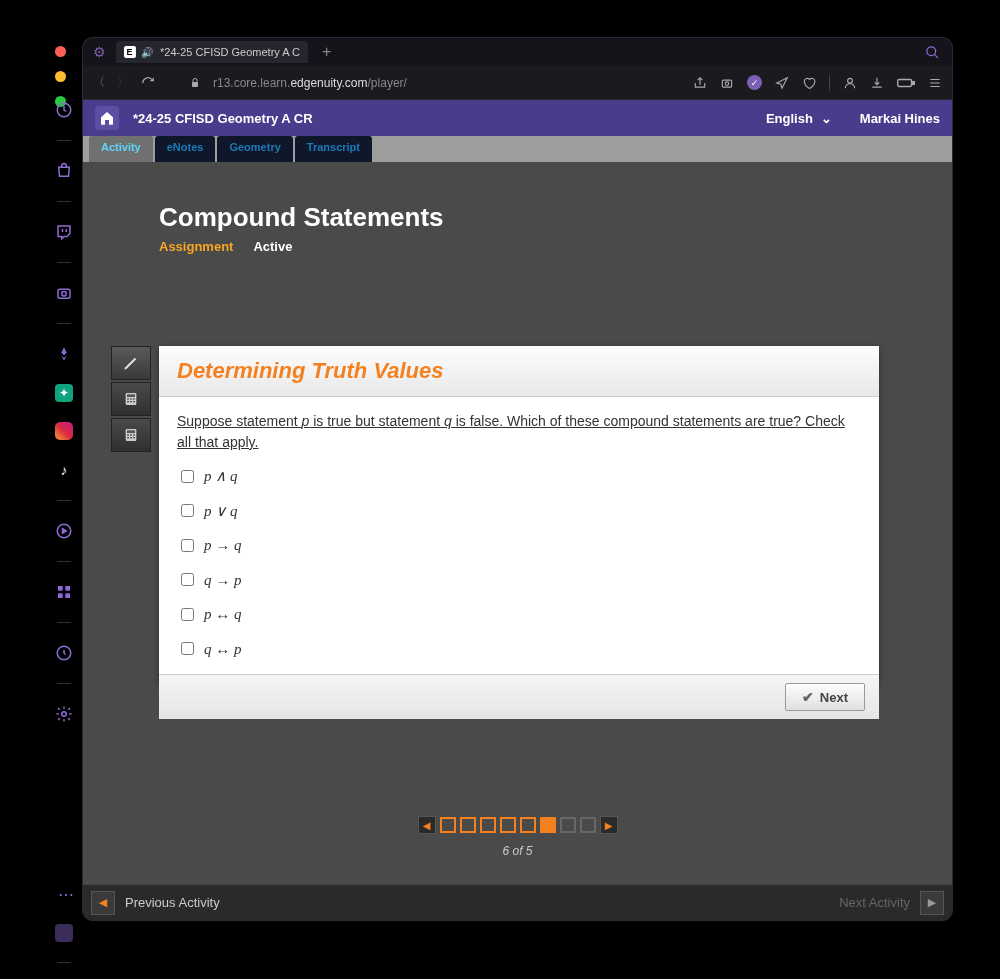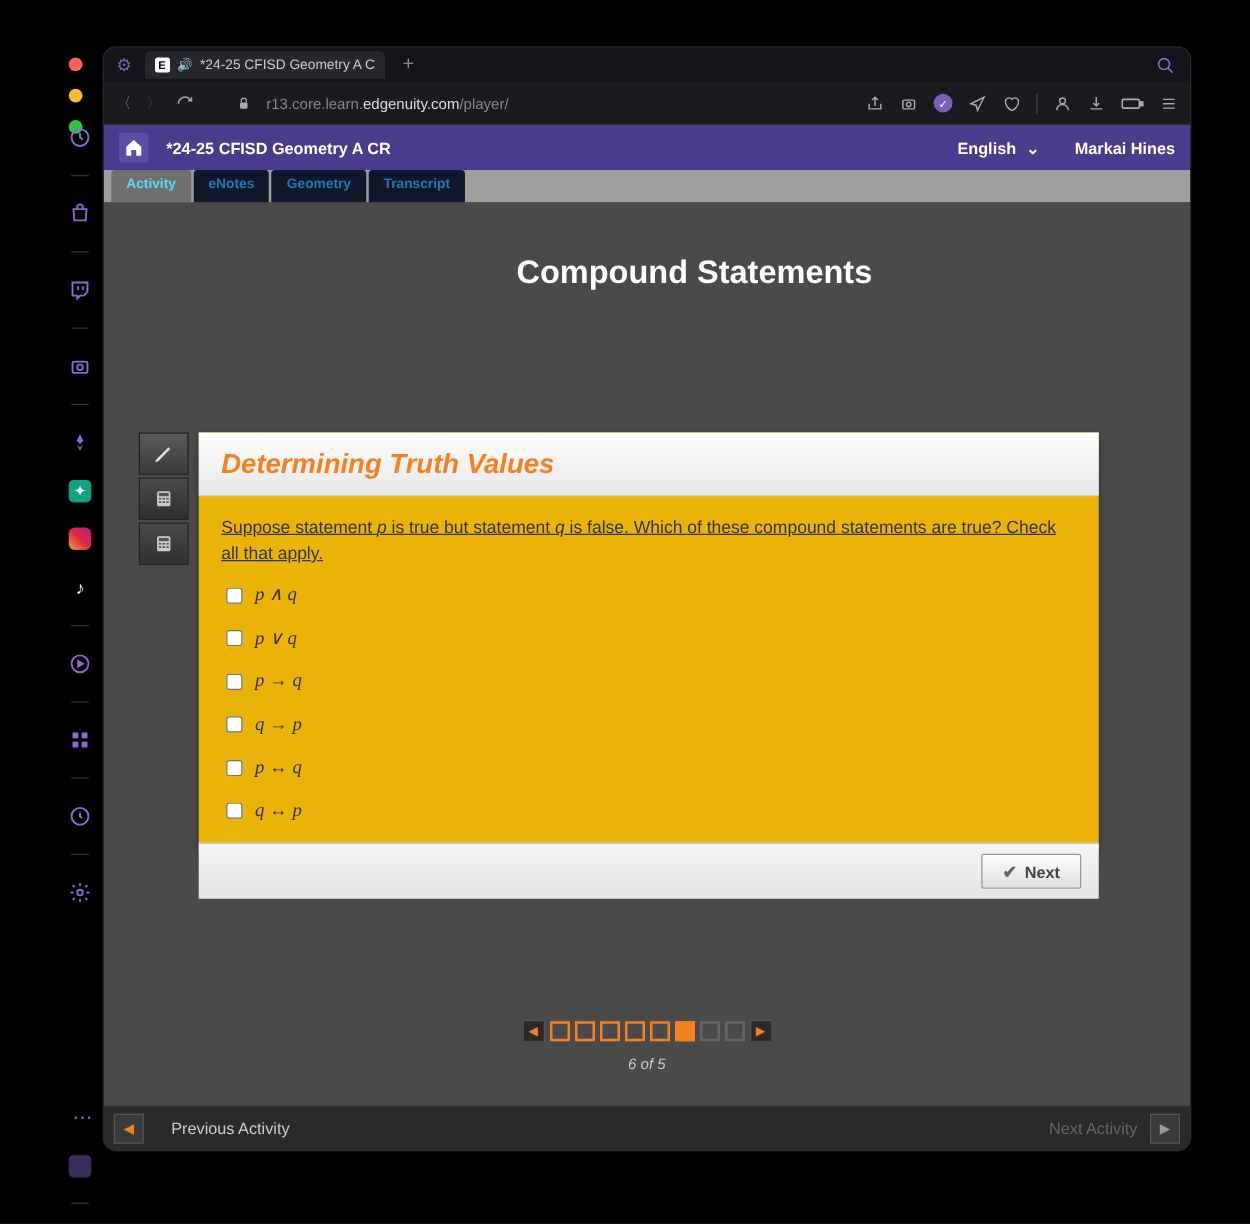--- a/index.html
+++ b/index.html
@@ -96,21 +96,21 @@
     background:#0f172a; padding:5px 12px; color:#1a7bb8; font-weight:bold;
     border-radius:3px 3px 0 0; cursor:pointer;
   }
   .sub-tab.active { background:#707070; color:#5dd6ff; }
 
   
   .content-area {
     flex:1; background:#4a4a4a; position:relative; overflow:hidden;
   }
   .page-heading {
-    padding:40px 0 0 76px; color:#fff;text-align:center;
+    padding:40px 0 0 76px; color:#fff;
   }
   .page-heading h1 { font-size:26px; font-weight:bold; margin-bottom:6px;}
   .sub-heading { display:flex; gap:20px; font-size:13px; }
   .sub-heading .assign { color:#f5a623; font-weight:bold; }
   .sub-heading .active-lbl { color:#fff; font-weight:bold; }
 
   
   .tool-strip {
     position:absolute; left:28px; top:184px; width:40px;
     display:flex; flex-direction:column; gap:2px;
@@ -118,21 +118,21 @@
   .tool-btn {
     width:40px; height:34px; background:linear-gradient(#4a4a4a,#2f2f2f);
     border:1px solid #222; display:flex; align-items:center; justify-content:center;
     color:#ddd; font-size:16px;
   }
   .tool-btn.sel { background:linear-gradient(#5a5a5a,#3a3a3a); }
 
   
   .q-panel {
     position:absolute; left:76px; top:184px; width:720px; height:337px;
-    background:#eab308; display:flex; flex-direction:column;
+    background:#ffffff; display:flex; flex-direction:column;
     box-shadow:0 2px 6px rgba(0,0,0,0.4);
   }
   .q-title-bar {
     background:linear-gradient(#fdfdfd,#e8e8e8);
     padding:12px 18px; border-bottom:1px solid #ccc;
   }
   .q-title-bar h2 { color:#f5801f; font-size:22px; font-weight:bold; font-style:italic;}
   .q-body { flex:1; padding:14px 18px; color:#333; font-size:14px; line-height:1.5;}
   .q-prompt { margin-bottom:12px;text-decoration:underline; }
   .opts { display:flex; flex-direction:column; gap:12px; padding-left:4px;}
@@ -172,21 +172,21 @@
   .bottom-nav {
     height:36px; background:#2a2a2a; border-top:1px solid #444;
     display:flex; align-items:center; padding:0 8px;
     color:#ccc; font-size:13px;
   }
   .bn-btn {
     width:24px;height:24px;background:#3a3a3a;border:1px solid #555;
     display:flex;align-items:center;justify-content:center;color:#f5801f;font-size:11px;
   }
   .bn-prev { margin-left:0; }
-  .bn-label { margin:0 22px; }
+  .bn-label { margin:0 10px; }
   .bn-next-lbl { margin-left:auto; color:#666; }
   .bn-next { color:#999; }
 
   svg { display:block; }
 </style>
 </head>
 <body>
 
 <div class="traffic-lights">
   <div class="traffic-dot tl-red"></div>
@@ -369,20 +369,24 @@
   <div class="sub-tabs">
     <div class="sub-tab active">Activity</div>
     <div class="sub-tab">eNotes</div>
     <div class="sub-tab">Geometry</div>
     <div class="sub-tab">Transcript</div>
   </div>
 
   <div class="content-area">
     <div class="page-heading">
       <h1>Compound Statements</h1>
+      <div class="sub-heading">
+        <span class="assign">Assignment</span>
+        <span class="active-lbl">Active</span>
+      </div>
     </div>
 
     <div class="tool-strip">
       <div class="tool-btn sel">
         <svg width="18" height="18" viewBox="0 0 24 24" fill="#ddd">
             <path d="M3 21l3-1 13-13-2-2L4 18z"></path>
           </svg>
       </div>
       <div class="tool-btn">
         <svg width="16" height="16" viewBox="0 0 24 24" fill="#ccc">

